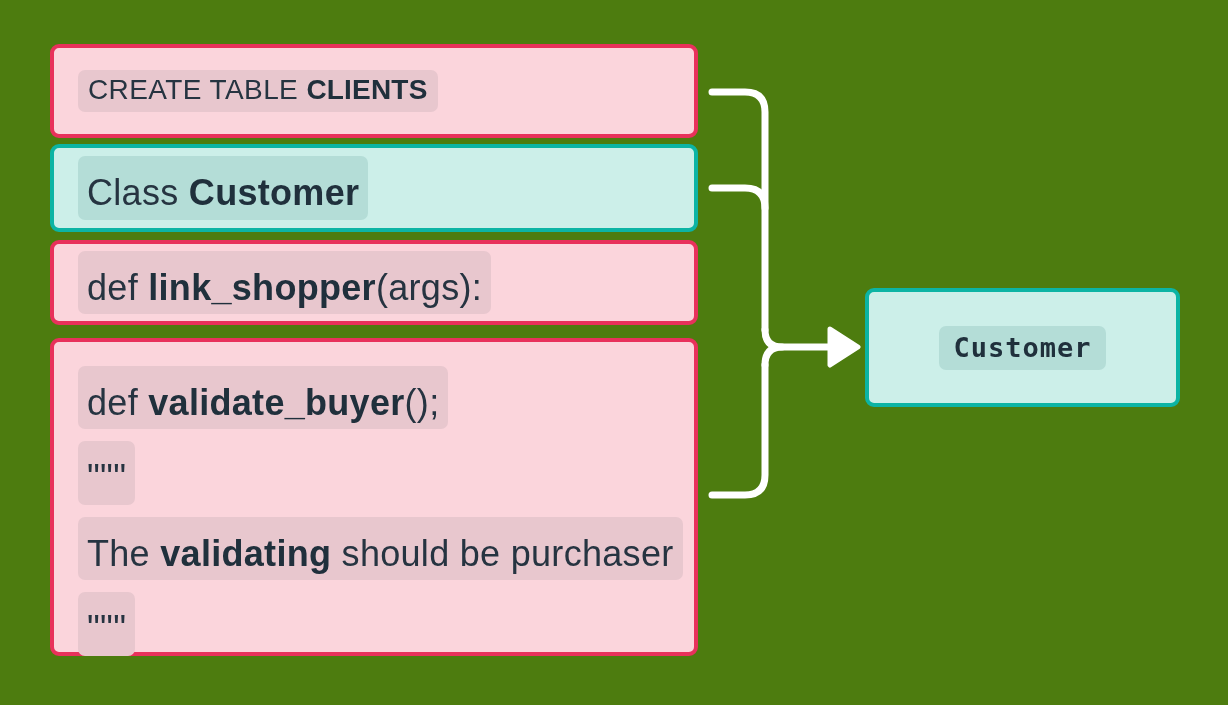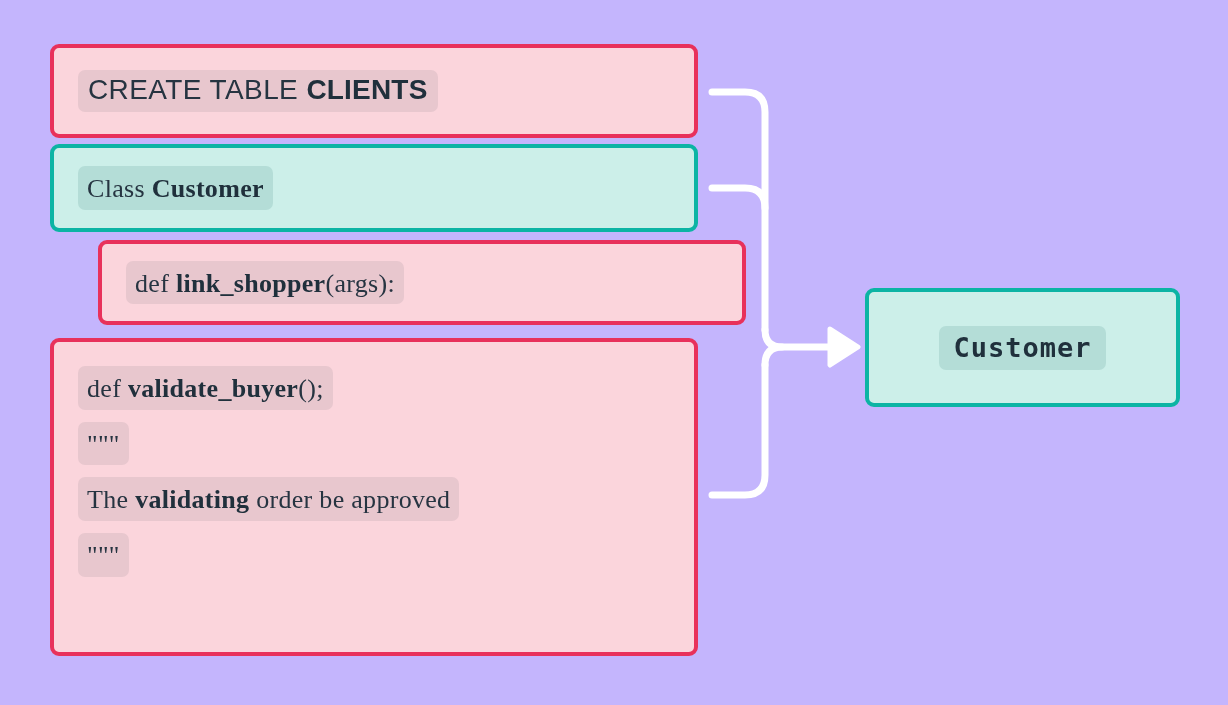--- a/index.html
+++ b/index.html
@@ -14,21 +14,21 @@
     overflow: hidden;
     font-family: "DejaVu Sans Mono", monospace;
     position: relative;
   }
 
   #canvas {
     position: absolute;
     left: 0; top: 0;
     width: 1228px;
     height: 705px;
-    background: #c4b5fd;
+    background: #4d7c0f;
   }
 
   
   .card {
     position: absolute;
     box-sizing: border-box;
     border-radius: 9px;
     border-style: solid;
     border-width: 4px;
   }
@@ -54,26 +54,26 @@
     align-items: flex-start;
     gap: 12px;
   }
   .lines.top {
     justify-content: flex-start;
     padding-top: 24px;
   }
 
   .codeline {
     display: inline-block;
-    font-family: Liberation Serif, serif;
-    font-size: 26px;
+    font-family: Liberation Sans, sans-serif;
+    font-size: 36px;
     line-height: 1.18;
     letter-spacing: 0.3px;
     color: #263441;
-    padding: 8px 9px 5px 9px;
+    padding: 16px 9px 5px 9px;
     border-radius: 7px;
     white-space: pre;
   }
   .pink .codeline  { background: #E8C7CE; }
   .teal .codeline  { background: #B4DDD7; }
 
   .codeline b {
     font-weight: 700;
     color: #20303C;
   }
@@ -129,31 +129,31 @@
       <span class="codeline sans"><span class="plain">CREATE TABLE </span><b>CLIENTS</b></span>
     </div>
   </div>
 
   <div class="card teal" style="left:50px; top:144px; width:648px; height:88px;">
     <div class="lines">
       <span class="codeline"><span class="plain">Class </span><b>Customer</b></span>
     </div>
   </div>
 
-  <div class="card pink" style="left:50px; top:240px; width:648px; height:85px;margin-left:48px;">
+  <div class="card pink" style="left:50px; top:240px; width:648px; height:85px;">
     <div class="lines">
       <span class="codeline"><span class="plain">def </span><b>link_shopper</b><span class="plain">(args):</span></span>
     </div>
   </div>
 
   <div class="card pink" style="left:50px; top:338px; width:648px; height:318px;">
     <div class="lines top">
       <span class="codeline"><span class="plain">def </span><b>validate_buyer</b><span class="plain">();</span></span>
       <span class="codeline"><span class="plain">"""</span></span>
-      <span class="codeline"><span class="plain">The </span><b>validating</b><span class="plain"> order be approved</span></span>
+      <span class="codeline"><span class="plain">The </span><b>validating</b><span class="plain"> should be purchaser</span></span>
       <span class="codeline"><span class="plain">"""</span></span>
     </div>
   </div>
 
   <div class="card teal" style="left:865px; top:288px; width:315px; height:119px;">
     <div class="target-label">
       <span>Customer</span>
     </div>
   </div>
 

